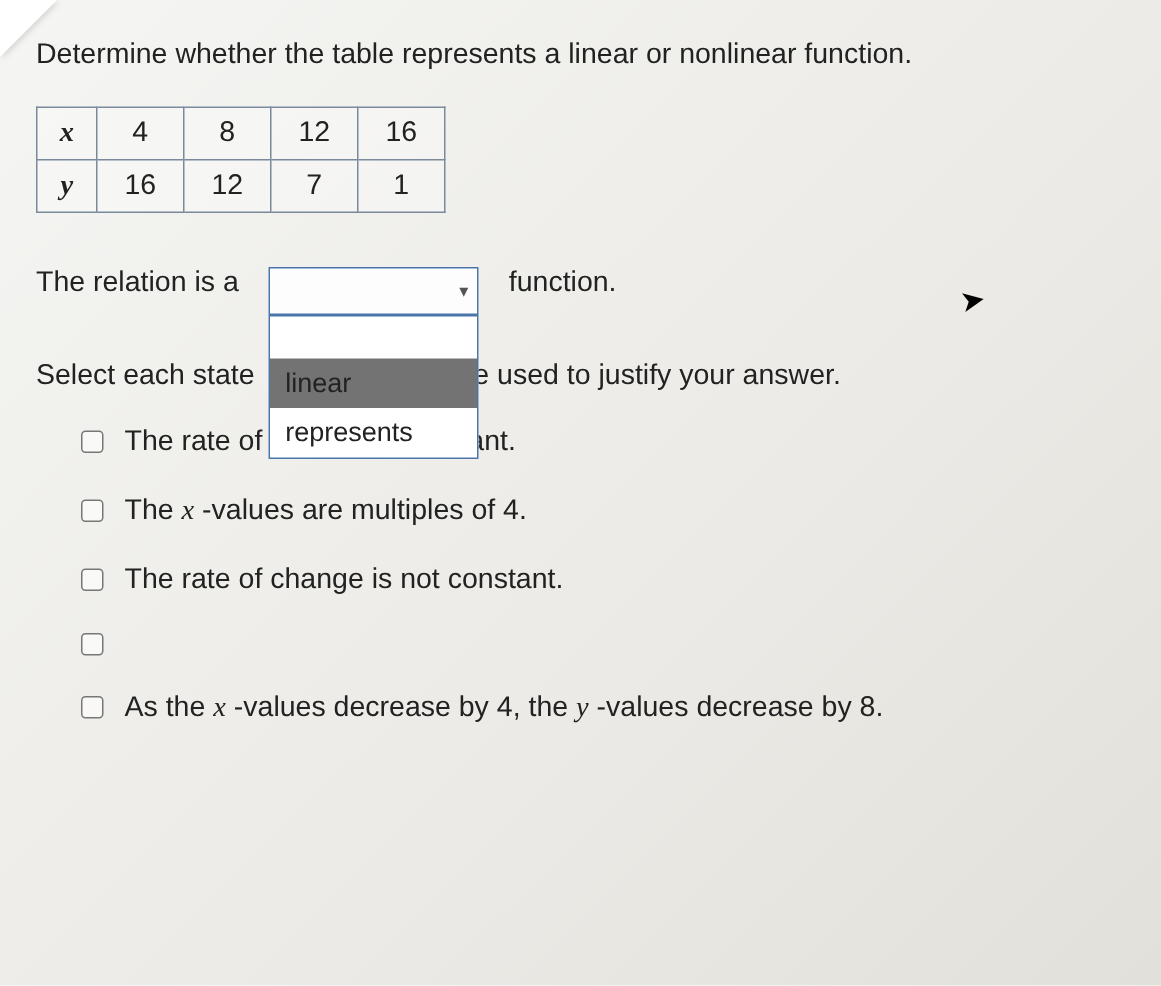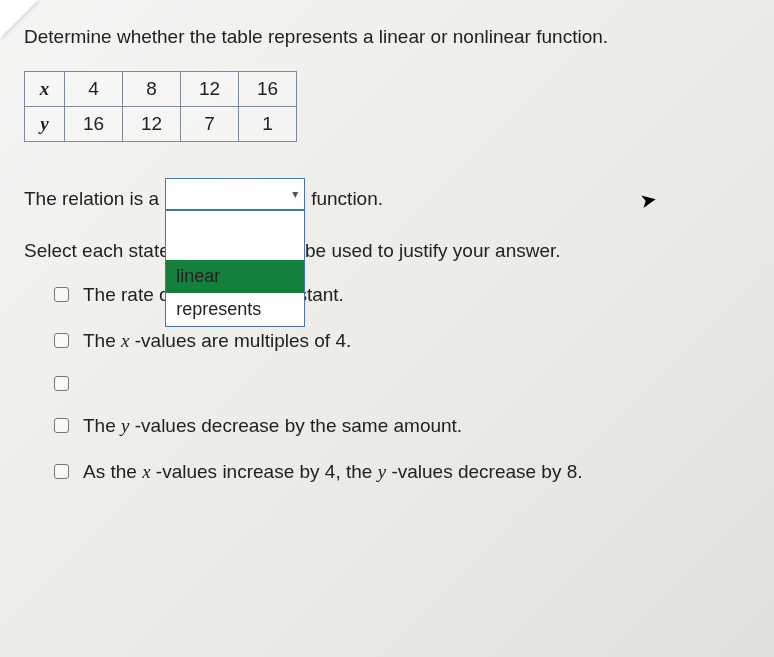--- a/index.html
+++ b/index.html
@@ -37,22 +37,22 @@
       background: rgba(255,255,255,0.3);
     }
     table.data th.hdr {
       font-style: italic;
       font-family: "Times New Roman", serif;
       font-weight: bold;
       width: 40px;
     }
     .sentence-row {
       display: flex;
-      align-items: flex-end;
-      gap: 6px;
+      align-items: flex-start;
+      gap: 20px;
       margin-bottom: 10px;
       position: relative;
     }
     .dropdown-box {
       width: 140px;
       height: 32px;
       border: 1px solid #4a75a8;
       background: #fdfdfd;
       display: flex;
       align-items: center;
@@ -67,21 +67,21 @@
       width: 140px;
       border: 1px solid #4a75a8;
       background: #fff;
       z-index: 10;
     }
     .dropdown-list .opt {
       padding: 6px 10px;
       font-size: 18px;
     }
     .dropdown-list .opt.blank { height: 28px; }
-    .dropdown-list .opt.highlight { background: #15803d; margin-top: 21px; }
+    .dropdown-list .opt.highlight { background: #737373; }
     .statements-prompt { margin: 30px 0 22px 0; }
     .checklist { list-style: none; padding-left: 30px; }
     .checklist li {
       display: flex;
       align-items: center;
       gap: 14px;
       margin-bottom: 24px;
     }
     .checkbox {
       width: 15px; height: 15px;
@@ -150,28 +150,26 @@
     <span>The rate of change is constant.</span>
   </li>
   <li>
     <span class="checkbox"></span>
     <span>
       <span>The </span><span class="mathvar">x</span><span> -values are multiples of 4.</span>
     </span>
   </li>
   <li>
     <span class="checkbox"></span>
+    <span>The rate of change is not constant.</span>
+  </li>
+  <li>
+    <span class="checkbox"></span>
   </li>
   <li>
     <span class="checkbox"></span>
     <span>
-      <span>The </span><span class="mathvar">y</span><span> -values decrease by the same amount.</span>
-    </span>
-  </li>
-  <li>
-    <span class="checkbox"></span>
-    <span>
-      <span>As the </span><span class="mathvar">x</span><span> -values increase by 4, the </span><span class="mathvar">y</span><span> -values decrease by 8.</span>
+      <span>As the </span><span class="mathvar">x</span><span> -values decrease by 4, the </span><span class="mathvar">y</span><span> -values decrease by 8.</span>
     </span>
   </li>
 </ul>
 
 <div class="cursor">➤</div>
 
 </body></html>

